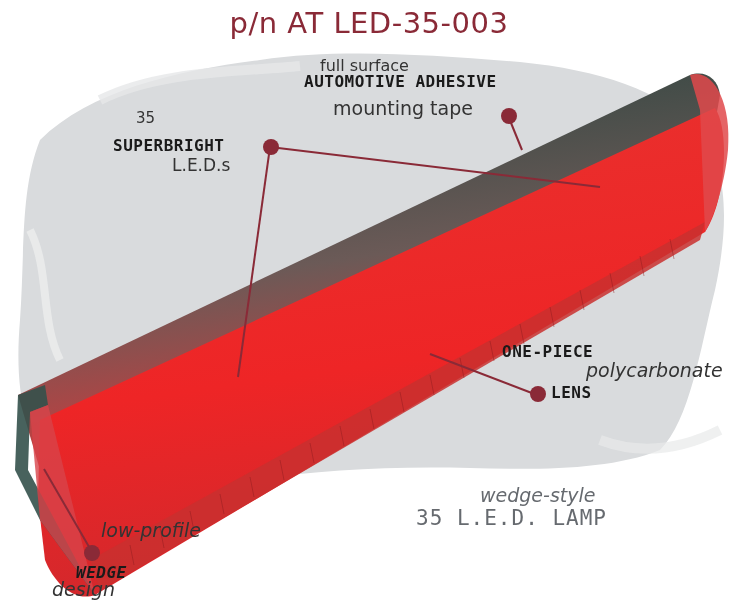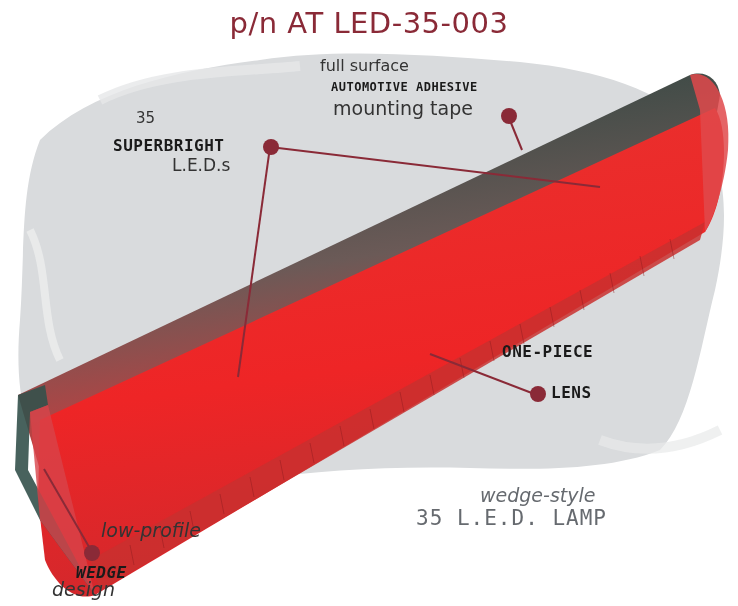--- a/index.html
+++ b/index.html
@@ -87,28 +87,29 @@
       <circle cx="509" cy="116" r="8"></circle>
       <circle cx="271" cy="147" r="8"></circle>
       <circle cx="538" cy="394" r="8"></circle>
       <circle cx="92" cy="553" r="8"></circle>
     </g>
   </svg>
 
   <div class="title">p/n AT LED-35-003</div>
 
   <div class="lbl script" style="left:320px;top:58px;font-size:16px;font-style:normal;">full surface</div>
-  <div class="lbl caps" style="left:304px;top:81px;font-size:12px;margin-left:27px;">AUTOMOTIVE ADHESIVE</div>
+  <div class="lbl caps" style="left:304px;top:74px;font-size:16px;">AUTOMOTIVE ADHESIVE</div>
   <div class="lbl script" style="left:333px;top:99px;font-size:19px;font-style:normal;">mounting tape</div>
 
   <div class="lbl script" style="left:136px;top:111px;font-size:15px;font-style:normal;">35</div>
   <div class="lbl caps" style="left:113px;top:138px;font-size:16px;">SUPERBRIGHT</div>
   <div class="lbl script" style="left:172px;top:157px;font-size:17px;font-style:normal;">L.E.D.s</div>
 
   <div class="lbl caps" style="left:502px;top:344px;font-size:16px;">ONE-PIECE</div>
+  <div class="lbl script" style="left:586px;top:361px;font-size:19px;">polycarbonate</div>
   <div class="lbl caps" style="left:551px;top:385px;font-size:16px;">LENS</div>
 
   <div class="lbl script" style="left:101px;top:521px;font-size:19px;">low-profile</div>
   <div class="lbl caps" style="left:76px;top:565px;font-size:16px;font-style:italic;">WEDGE</div>
   <div class="lbl script" style="left:52px;top:580px;font-size:19px;">design</div>
 
   <div class="lbl script grey" style="left:480px;top:486px;font-size:19px;">wedge-style</div>
   <div class="lbl caps grey" style="left:416px;top:508px;font-size:21px;font-weight:normal;letter-spacing:1px;">35 L.E.D. LAMP</div>
 
 </div>

